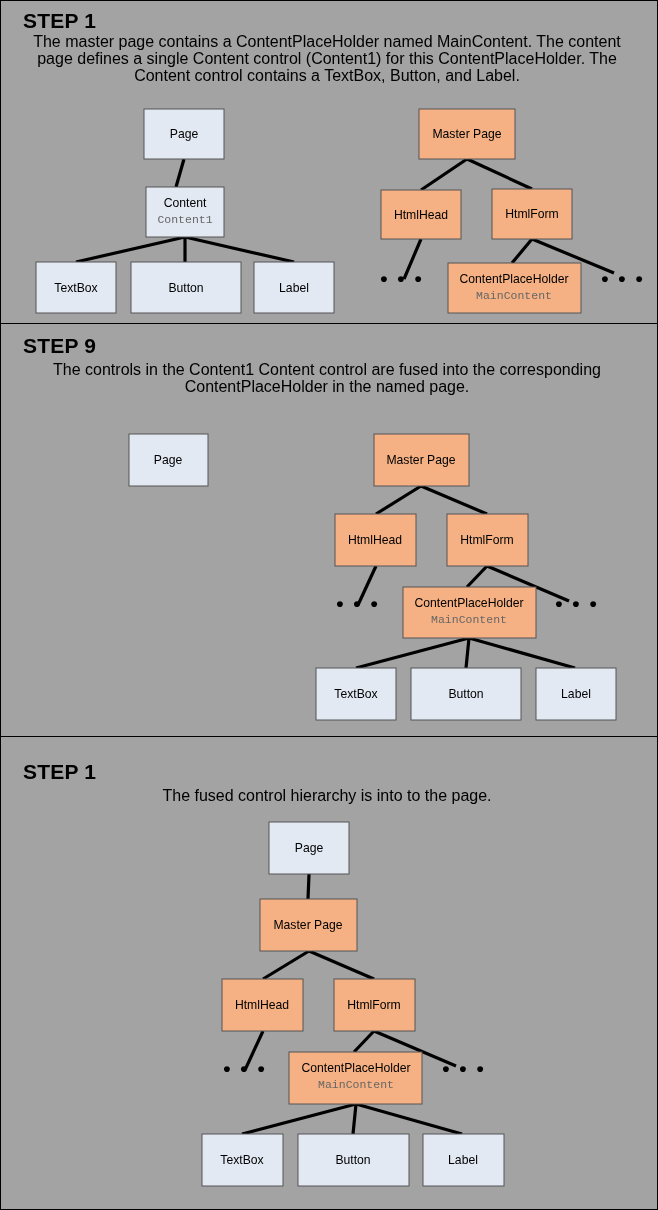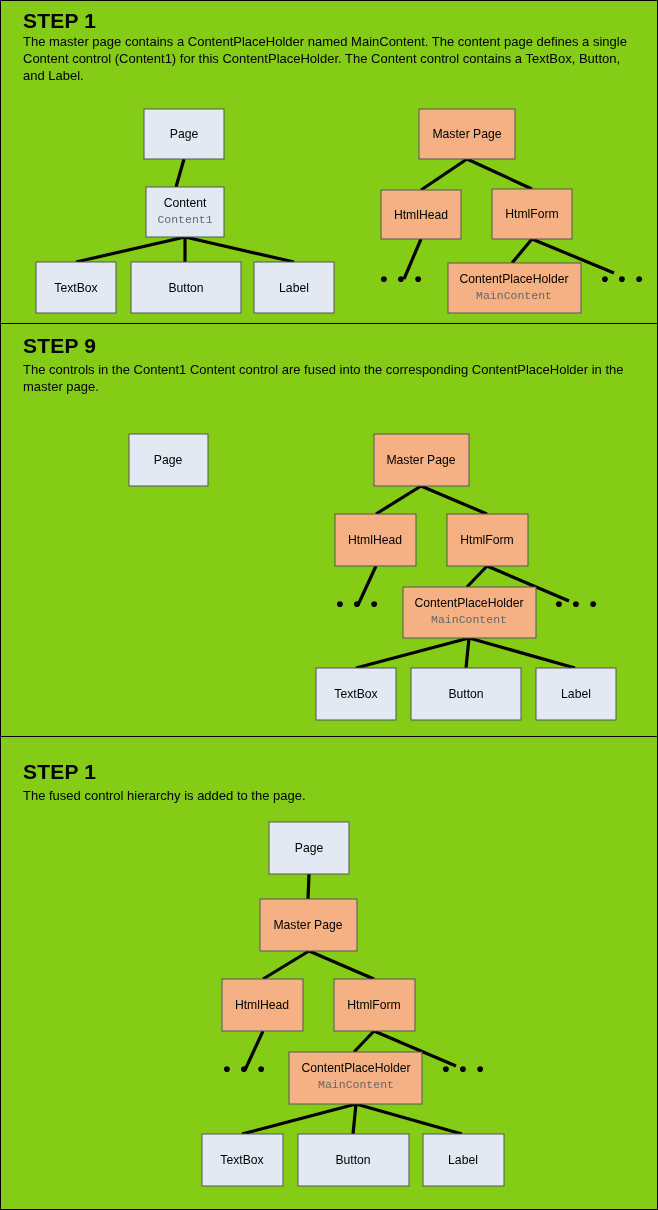--- a/index.html
+++ b/index.html
@@ -1,20 +1,20 @@
 <!DOCTYPE html>
 <html><head>
 <meta charset="utf-8">
 <style>
   html,body{margin:0;padding:0;background:#ffffff;}
   body{font-family:"Liberation Sans",sans-serif;}
-  #page{position:relative;width:658px;height:1210px;background:#84cc16;box-sizing:border-box;border:1px solid #000;overflow:hidden;}
+  #page{position:relative;width:658px;height:1210px;background:#a3a3a3;box-sizing:border-box;border:1px solid #000;overflow:hidden;}
   .divider{position:absolute;left:0;width:658px;height:0;border-top:1px solid #000;}
   .step-title{position:absolute;font-weight:bold;font-size:21px;color:#000;letter-spacing:0.2px;font-family:"Liberation Sans",sans-serif;}
-  .step-desc{position:absolute;font-size:13px;line-height:17px;color:#000;font-family:"Liberation Sans",sans-serif;}
+  .step-desc{position:absolute;font-size:16px;line-height:17px;color:#000;font-family:"Liberation Sans",sans-serif;text-align:center;}
   svg.canvas{position:absolute;left:0;top:0;overflow:visible;}
   .node-rect{stroke:#555555;stroke-width:1;}
   .node-blue{fill:#e2e9f3;}
   .node-orange{fill:#f5b183;}
   .link{stroke:#000000;stroke-width:3.2;stroke-linecap:butt;fill:none;}
   .node-label{font-family:"Liberation Sans",sans-serif;font-size:12.2px;fill:#000;text-anchor:middle;}
   .node-sublabel{font-family:"Liberation Mono",monospace;font-size:11.5px;fill:#666666;text-anchor:middle;}
   .dots{font-family:"Liberation Sans",sans-serif;font-size:21px;font-weight:bold;fill:#000;text-anchor:middle;letter-spacing:2px;}
 </style>
 </head>
@@ -82,21 +82,21 @@
       <text class="node-sublabel" x="513" y="298">MainContent</text>
     </g>
 
     <text class="dots" x="401" y="285">• • •</text>
     <text class="dots" x="622" y="285">• • •</text>
   </svg>
 
   <div class="divider" style="top:322px;"></div>
 
   <div class="step-title" style="left:22px;top:333px;">STEP 9</div>
-  <div class="step-desc" style="left:22px;top:360px;width:608px;">The controls in the Content1 Content control are fused into the corresponding ContentPlaceHolder in the master page.</div>
+  <div class="step-desc" style="left:22px;top:360px;width:608px;">The controls in the Content1 Content control are fused into the corresponding ContentPlaceHolder in the named page.</div>
 
   <svg class="canvas" width="658" height="413" viewBox="0 0 658 413" style="top:322px;">
     <g>
       <line class="link" x1="420" y1="163" x2="375" y2="191"></line>
       <line class="link" x1="420" y1="163" x2="486" y2="191"></line>
       <line class="link" x1="375" y1="243" x2="357" y2="282"></line>
       <line class="link" x1="486" y1="243" x2="466" y2="264"></line>
       <line class="link" x1="486" y1="243" x2="568" y2="278"></line>
       <line class="link" x1="468" y1="315" x2="355" y2="345"></line>
       <line class="link" x1="468" y1="315" x2="465" y2="345"></line>
@@ -139,21 +139,21 @@
       <text class="node-label" x="575" y="375">Label</text>
     </g>
 
     <text class="dots" x="357" y="288">• • •</text>
     <text class="dots" x="576" y="288">• • •</text>
   </svg>
 
   <div class="divider" style="top:735px;"></div>
 
   <div class="step-title" style="left:22px;top:759px;">STEP 1</div>
-  <div class="step-desc" style="left:22px;top:786px;width:608px;">The fused control hierarchy is added to the page.</div>
+  <div class="step-desc" style="left:22px;top:786px;width:608px;">The fused control hierarchy is into to the page.</div>
 
   <svg class="canvas" width="658" height="475" viewBox="0 0 658 475" style="top:735px;">
     <g>
       <line class="link" x1="308" y1="138" x2="307" y2="163"></line>
       <line class="link" x1="308" y1="215" x2="262" y2="243"></line>
       <line class="link" x1="308" y1="215" x2="373" y2="243"></line>
       <line class="link" x1="262" y1="295" x2="244" y2="334"></line>
       <line class="link" x1="373" y1="295" x2="353" y2="316"></line>
       <line class="link" x1="373" y1="295" x2="455" y2="330"></line>
       <line class="link" x1="355" y1="368" x2="241" y2="398"></line>

